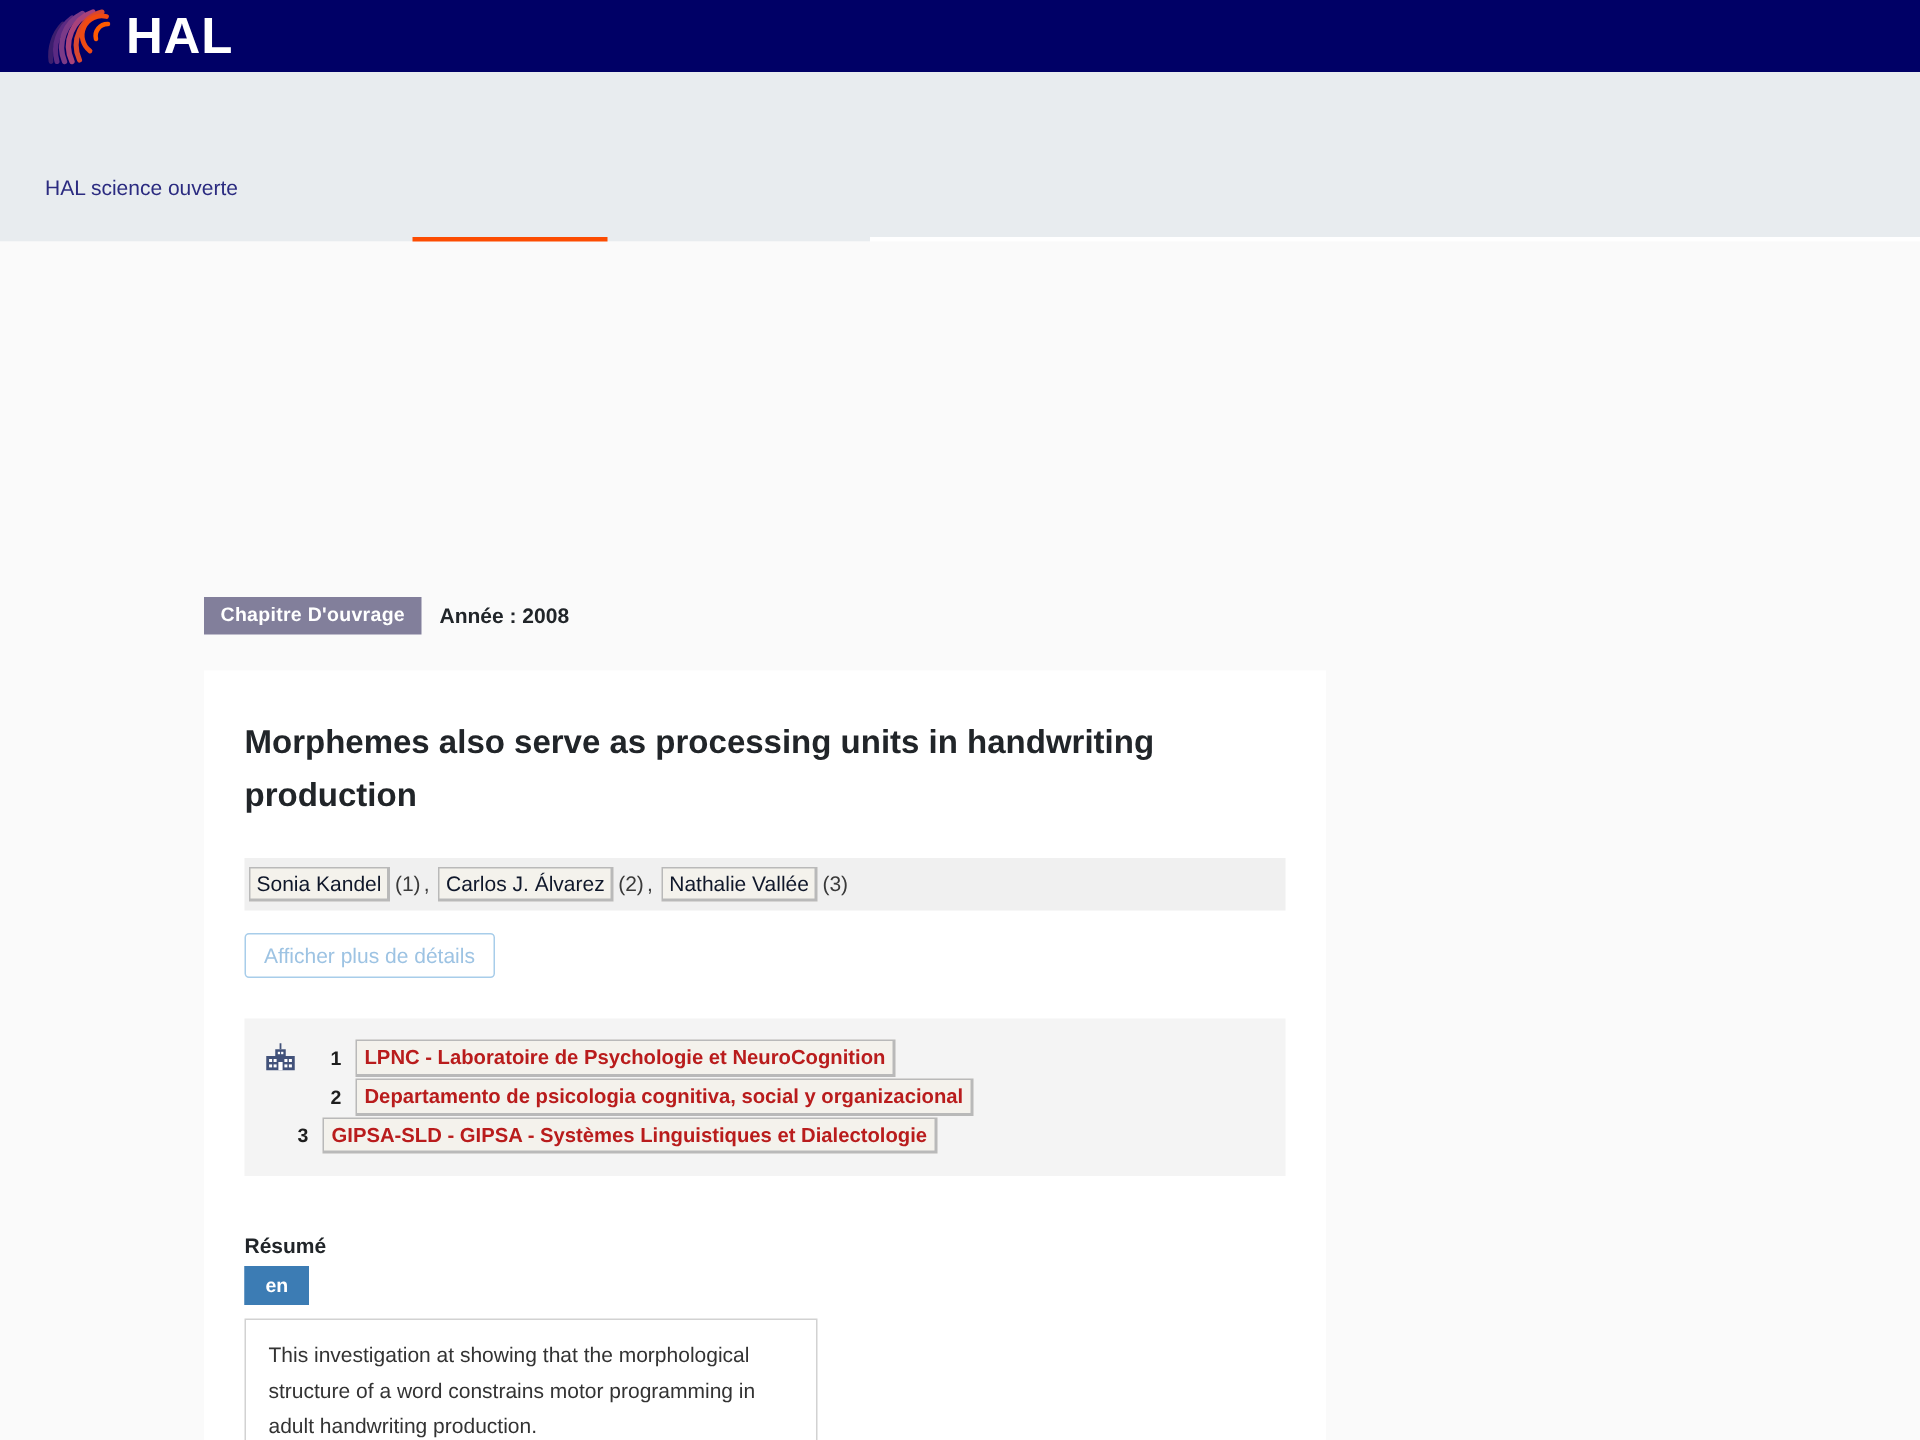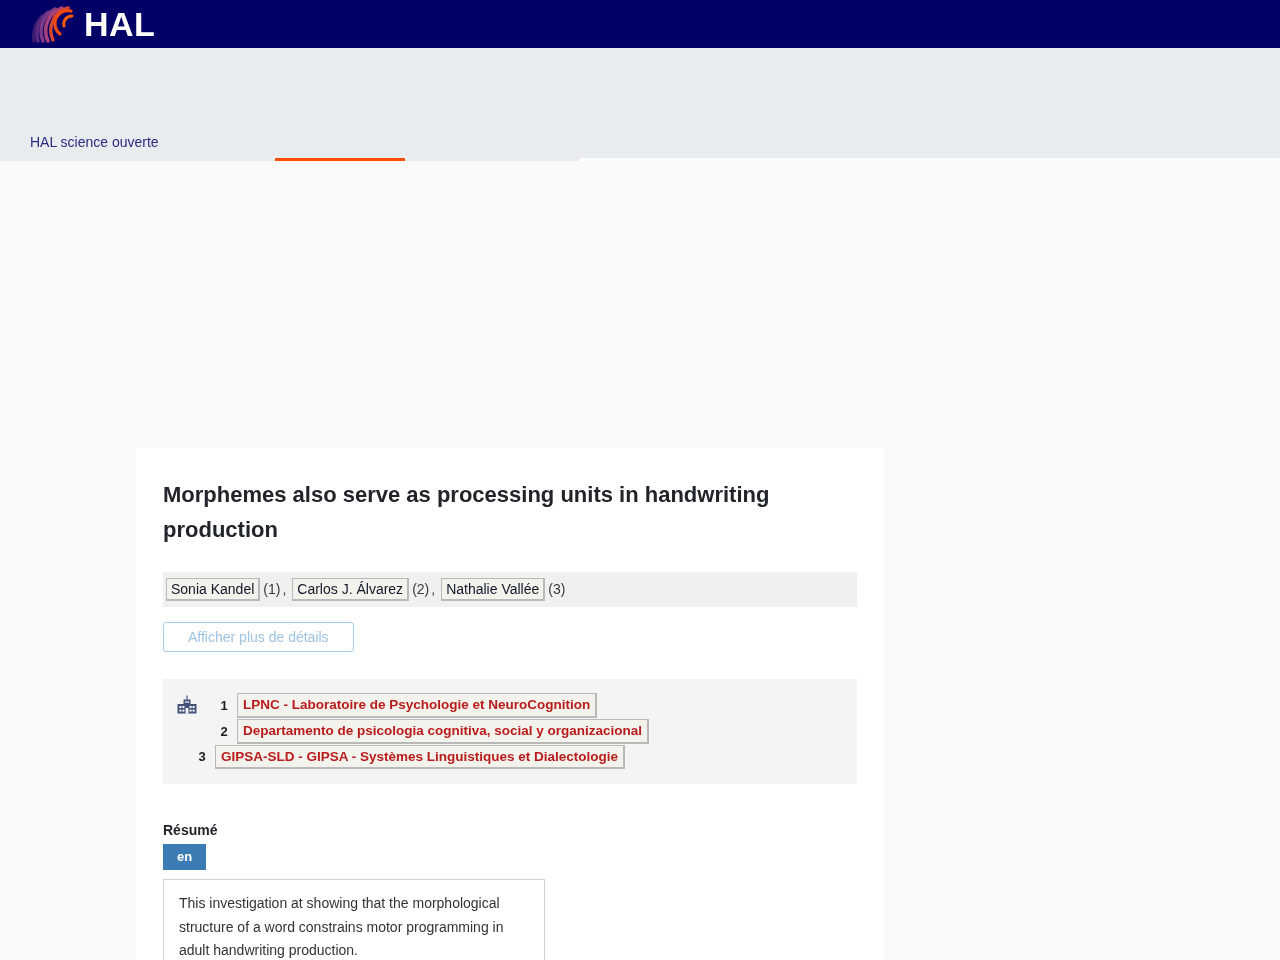--- a/index.html
+++ b/index.html
@@ -46,21 +46,21 @@
   
   .subnav {
     background: #e8ecef;
     height: 113px;
     position: relative;
     box-sizing: border-box;
   }
   .subnav-title {
     position: absolute;
     left: 30px;
-    top: 94px;
+    top: 77px;
     transform: translateY(-50%);
     font-size: 14px;
     color: #2b2b80;
   }
   .deposit-btn {
     position: absolute;
     left: 275px;
     top: 110px;
     width: 130px;
     height: 66px;
@@ -200,21 +200,21 @@
   }
   .author-sep { margin-right: 6px; color:#3a3a3a; font-size:14px;}
 
   .details-btn {
     margin-top: 15px;
     display: inline-block;
     border: 1px solid #a8cdea;
     background: #ffffff;
     color: #9dc3e3;
     font-size: 14px;
-    padding: 6px 24px;
+    padding: 6px 12px;
     border-radius: 3px;
     cursor: pointer;
     font-family: "Liberation Sans", sans-serif;
   }
 
   .affil-block {
     margin-top: 27px;
     background: #f4f4f4;
     padding: 14px 0 14px 0;
     box-sizing: border-box;
@@ -322,20 +322,24 @@
       <circle cx="10.5" cy="10" r="6.6" fill="none" stroke="#4272a8" stroke-width="1.5"></circle>
       <line x1="15.3" y1="15" x2="20" y2="20.5" stroke="#4272a8" stroke-width="1.5" stroke-linecap="round"></line>
     </svg>
     <input class="search-input" type="text" placeholder="Chercher un document, un auteur, un mot clef..." style="">
     <span class="search-caret">▼</span>
   </div>
 </div>
 
 <div class="page">
 
+  <div class="meta-row">
+    <span class="doctype-badge">Chapitre D'ouvrage</span>
+    <span class="year-label">Année : 2008</span>
+  </div>
 
   <div class="card">
 
     <h1 class="title">Morphemes also serve as processing units in handwriting production</h1>
 
     
     <div class="authors-band">
       <span class="author-chip">Sonia Kandel</span>
       <span class="author-sup">(1)</span>
       <span class="author-sep">,</span>

